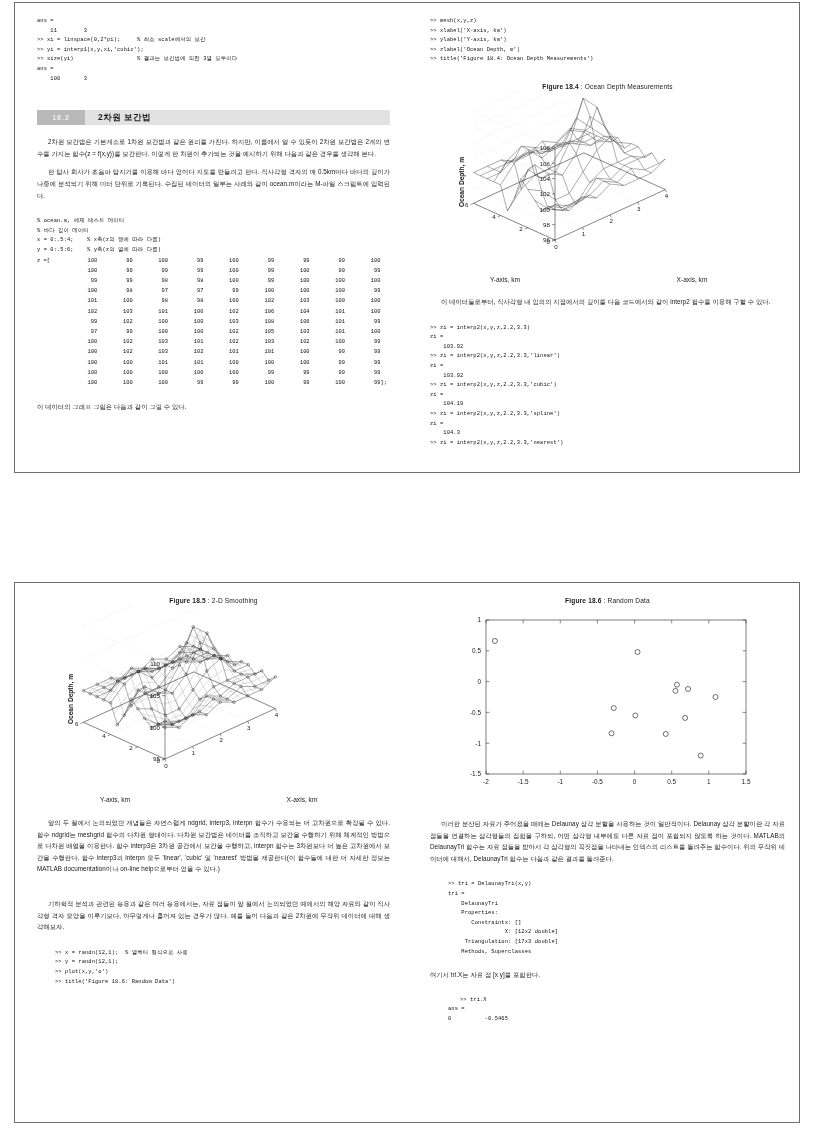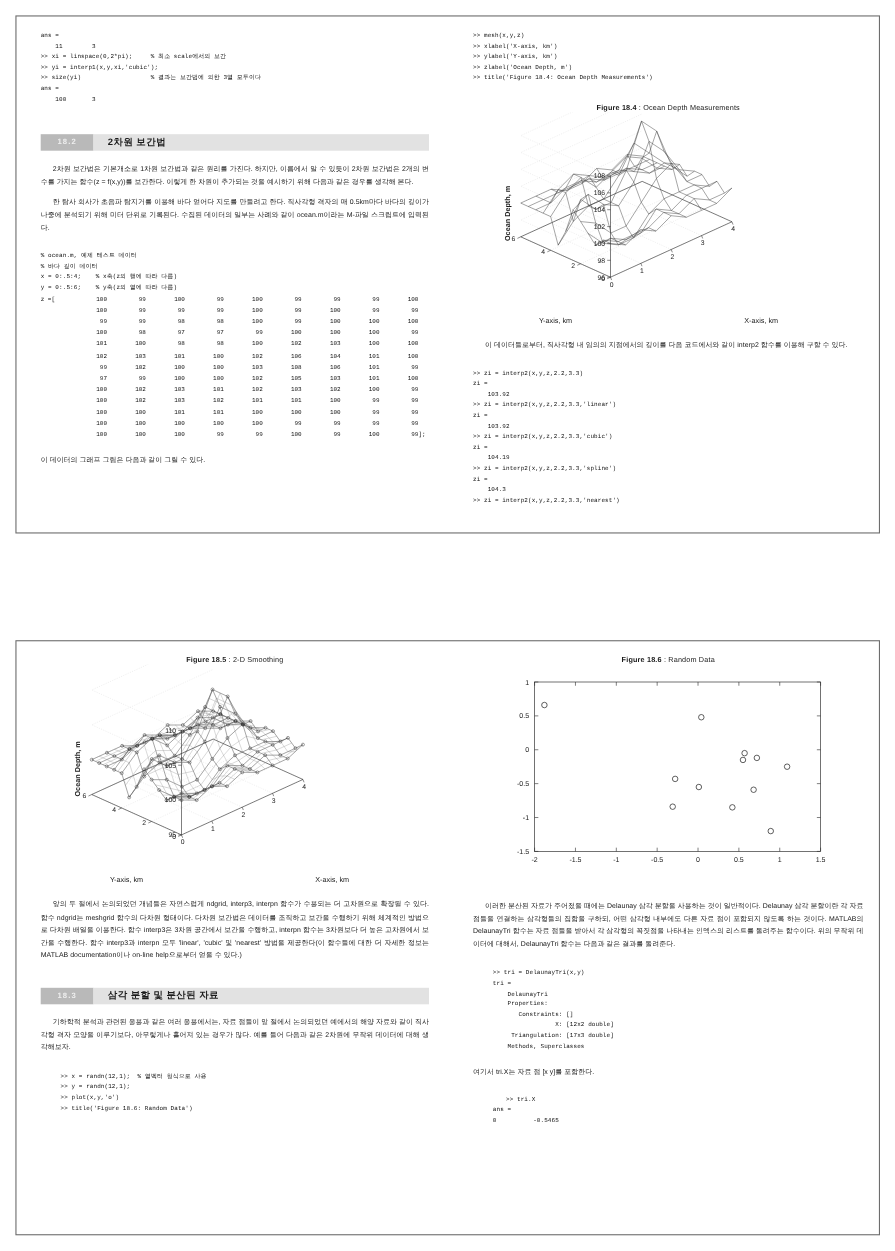--- a/index.html
+++ b/index.html
@@ -1,18 +1,18 @@
 <!DOCTYPE html>
 <html><head>
 <meta charset="utf-8">
 <style>
   html,body{margin:0;padding:0;background:#ffffff;}
   body{width:814px;height:1137px;font-family:"Liberation Sans",sans-serif;color:#1a1a1a;overflow:hidden;}
   .sheet{position:absolute;left:14px;width:786px;border:1px solid #6d6d6d;background:#fff;box-sizing:border-box;}
-  #page-top{top:14px;height:471px;}
+  #page-top{top:2px;height:471px;}
   #page-bottom{top:582px;height:541px;}
   .col{position:absolute;top:0;box-sizing:border-box;}
   .col-left{left:0;width:393px;padding:14px 18px 0 22px;}
   .col-right{left:393px;width:393px;padding:14px 16px 0 22px;}
   .code{font-family:"Liberation Mono",monospace;font-size:5.4px;line-height:9.6px;color:#111;white-space:pre;letter-spacing:.1px;}
   .code.ind{padding-left:18px;}
   .code.ind2{padding-left:30px;}
   .para{font-size:6.3px;line-height:11.6px;color:#161616;text-align:justify;text-indent:11px;margin:0 0 7px 0;letter-spacing:.05px;}
   .para.ni{text-indent:0;}
   .sec-head{display:flex;align-items:stretch;height:15px;margin:0 0 11px 0;}
@@ -582,24 +582,20 @@
             </g>
           </svg>
         </div>
     </div>
 
     <div style="height:8px"></div>
     <p class="para">앞의 두 절에서 논의되었던 개념들은 자연스럽게 ndgrid, interp3, interpn 함수가 수용되는 더 고차원으로 확장될 수 있다. 함수 ndgrid는 meshgrid 함수의 다차원 형태이다. 다차원 보간법은 데이터를 조직하고 보간을 수행하기 위해 체계적인 방법으로 다차원 배열을 이용한다. 함수 interp3은 3차원 공간에서 보간을 수행하고, interpn 함수는 3차원보다 더 높은 고차원에서 보간을 수행한다. 함수 interp3과 interpn 모두 'linear', 'cubic' 및 'nearest' 방법을 제공한다(이 함수들에 대한 더 자세한 정보는 MATLAB documentation이나 on-line help으로부터 얻을 수 있다.)</p>
 
     <div style="height:16px"></div>
 
-    <div class="sec-head">
-      <div class="sec-num">18.3</div>
-      <div class="sec-title">삼각 분할 및 분산된 자료</div>
-    </div>
 
     <p class="para">기하학적 분석과 관련된 응용과 같은 여러 응용에서는, 자료 점들이 앞 절에서 논의되었던 예에서의 해양 자료와 같이 직사각형 격자 모양을 이루기보다, 아무렇게나 흘어져 있는 경우가 많다. 예를 들어 다음과 같은 2차원에 무작위 데이터에 대해 생각해보자.</p>
     <div class="spacer"></div>
 
     <div>
       <div class="code ind">&gt;&gt; x = randn(12,1);  % 열벡터 형식으로 사용</div>
       <div class="code ind">&gt;&gt; y = randn(12,1);</div>
       <div class="code ind">&gt;&gt; plot(x,y,'o')</div>
       <div class="code ind">&gt;&gt; title('Figure 18.6: Random Data')</div>
     </div>

